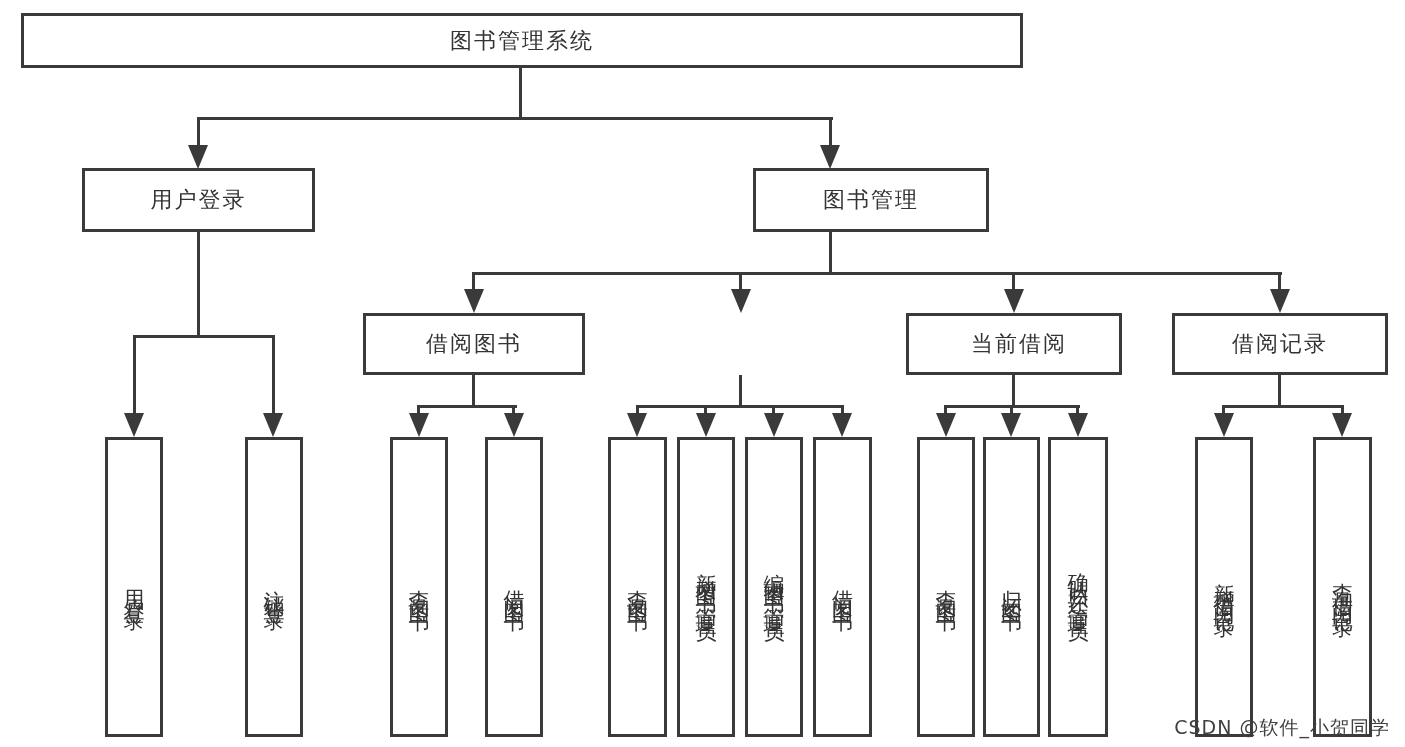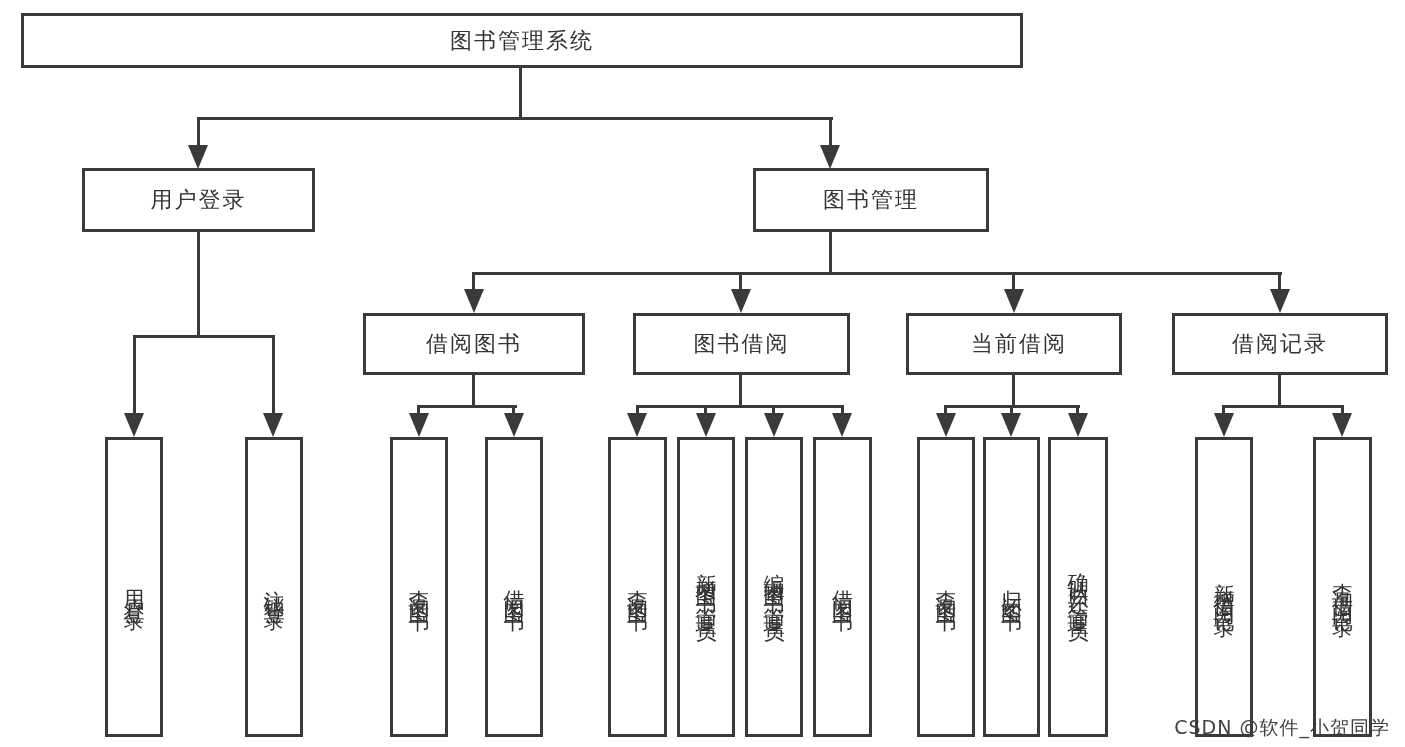--- a/index.html
+++ b/index.html
@@ -85,23 +85,20 @@
   <div class="vline" style="left:1012px;top:272px;height:20px;"></div>
   <div class="vline" style="left:1278px;top:272px;height:20px;"></div>
   <div class="arrow" style="left:464px;top:289px;"></div>
   <div class="arrow" style="left:731px;top:289px;"></div>
   <div class="arrow" style="left:1004px;top:289px;"></div>
   <div class="arrow" style="left:1270px;top:289px;"></div>
 
   <div class="box" style="left:363px;top:313px;width:222px;height:62px;">
     <span>借阅图书</span>
   </div>
-  <div class="box" style="left:633px;top:313px;width:217px;height:62px;">
-    <span>图书借阅</span>
-  </div>
   <div class="box" style="left:906px;top:313px;width:216px;height:62px;padding-left:10px;">
     <span>当前借阅</span>
   </div>
   <div class="box" style="left:1172px;top:313px;width:216px;height:62px;">
     <span>借阅记录</span>
   </div>
 
   <div class="vline" style="left:472px;top:375px;height:33px;"></div>
   <div class="hline" style="left:417px;top:405px;width:100px;"></div>
   <div class="vline" style="left:417px;top:405px;height:10px;"></div>

